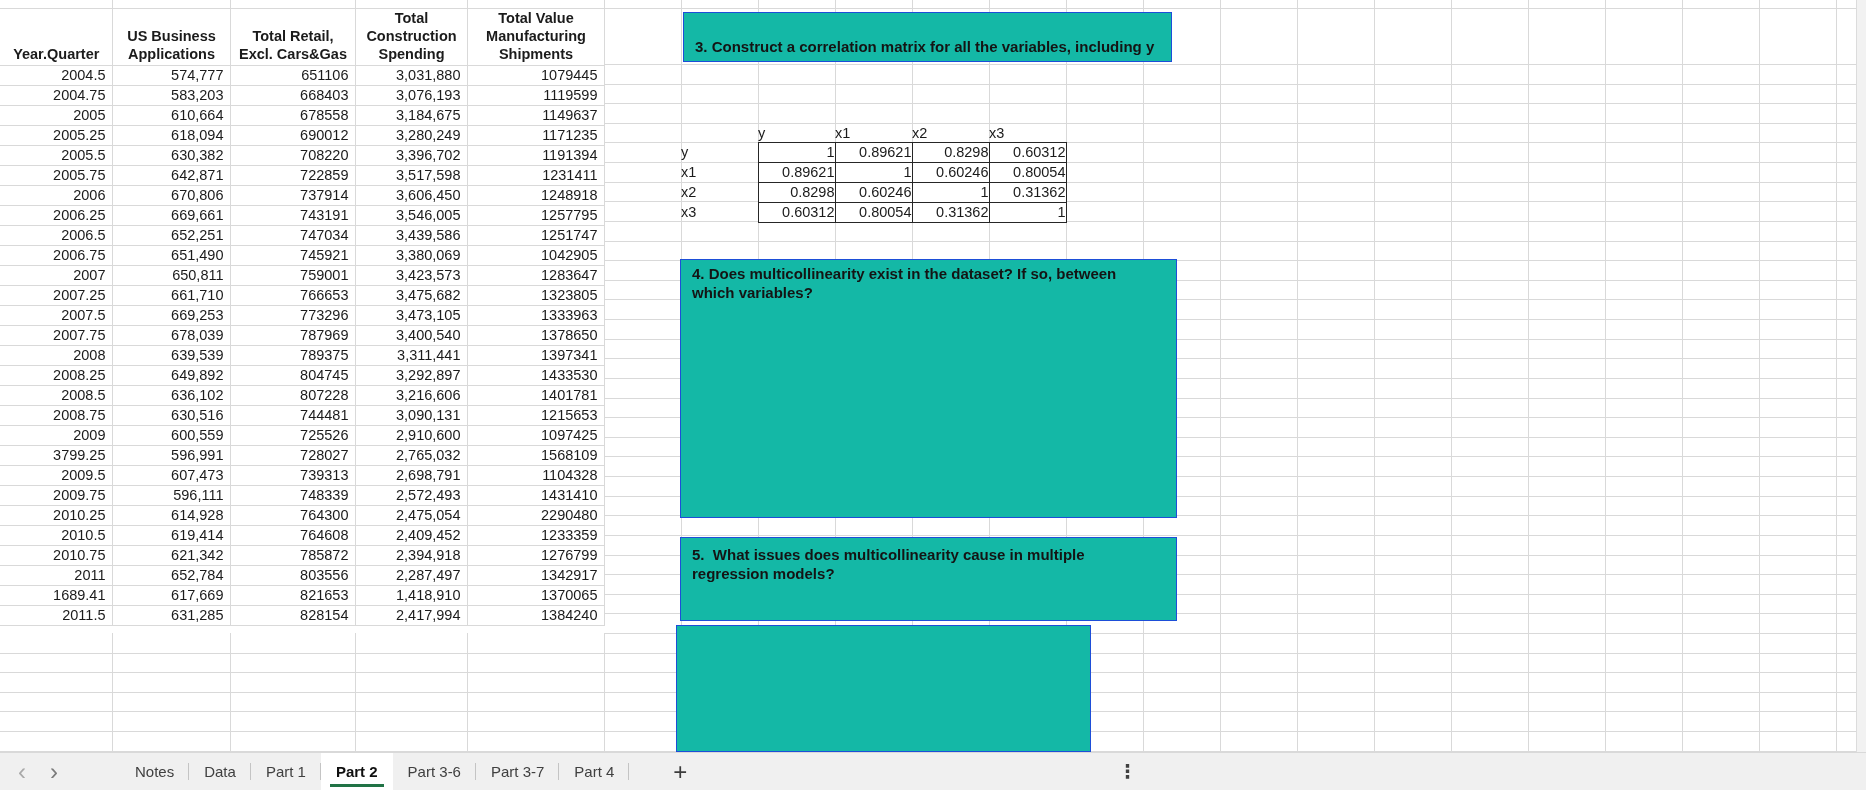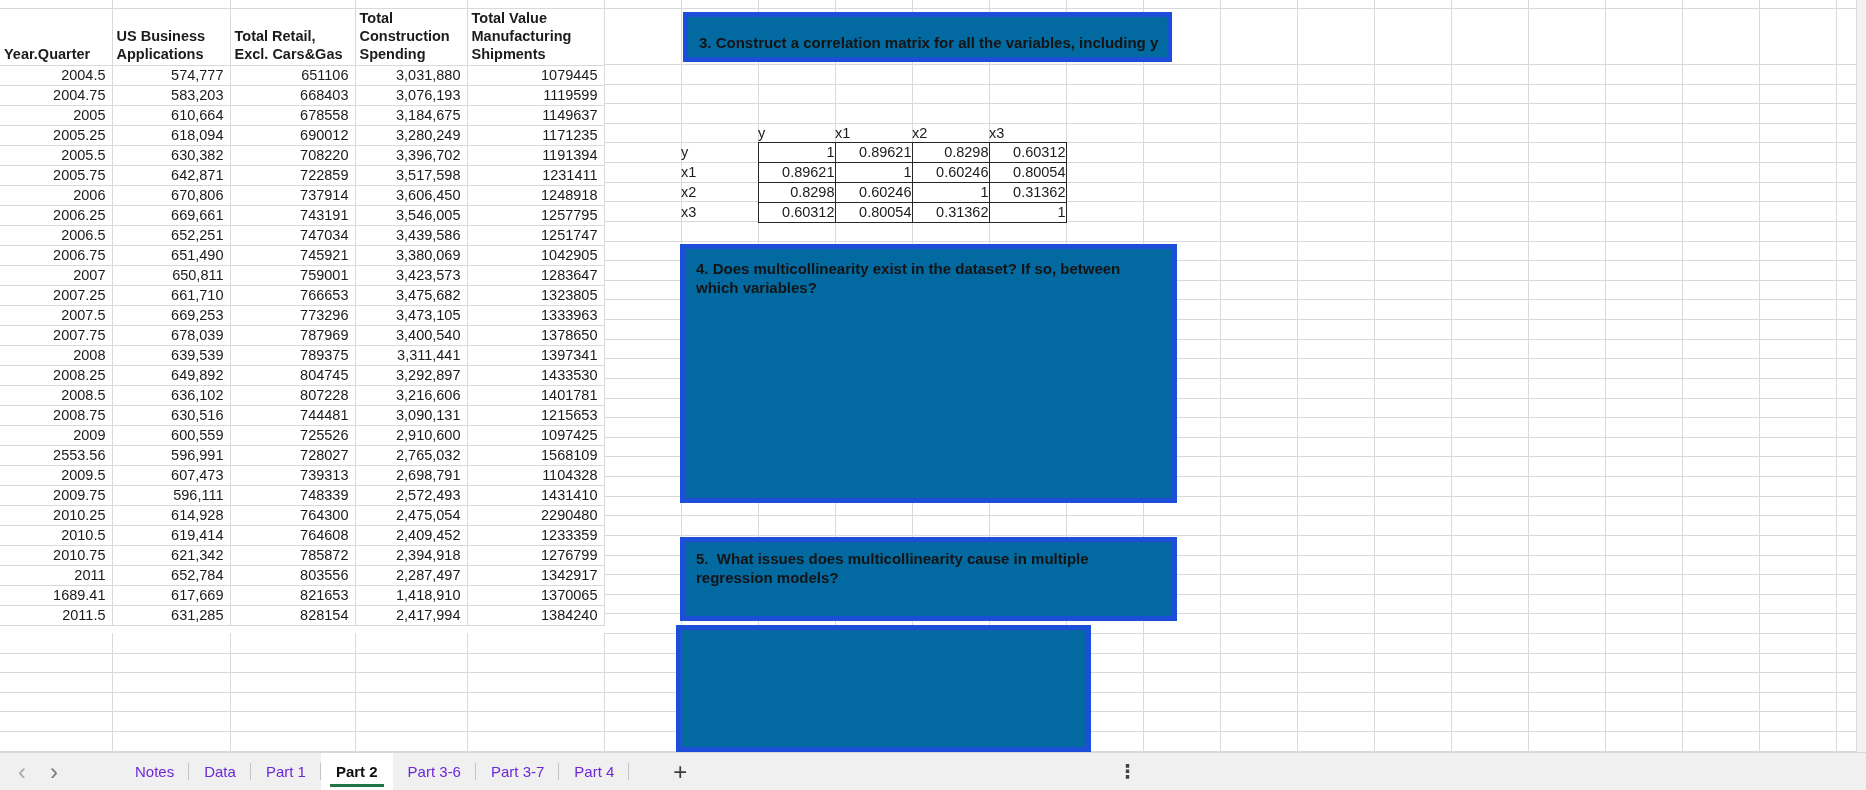--- a/index.html
+++ b/index.html
@@ -10,50 +10,50 @@
   }
   .screen{position:relative;width:1866px;height:790px;background:#fff;}
   .sheet{position:absolute;left:0;top:0;width:1856px;height:752px;background:#fff;overflow:hidden;}
   .gl{position:absolute;background:#D9D9D9;}
 
   
   table.data-grid{position:absolute;left:0;top:0;border-collapse:collapse;table-layout:fixed;z-index:2;}
   table.data-grid td{border-right:1px solid #D9D9D9;border-bottom:1px solid #D9D9D9;padding:0;background:#fff;overflow:hidden;white-space:nowrap;}
   tr.spacer-row{height:8px;}
   tr.header-row{height:56px;}
-  tr.header-row td{font-weight:bold;vertical-align:bottom;text-align:left;font-size:14.5px;line-height:18px;padding:0 3px 2px 4px;white-space:normal;}
+  tr.header-row td{font-weight:bold;vertical-align:bottom;text-align:center;font-size:14.5px;line-height:18px;padding:0 3px 2px 4px;white-space:normal;}
   tr.data-row{height:19.62px;}
   tr.data-row td{font-size:14.5px;text-align:right;padding-right:6px;line-height:19px;}
 
   
   table.corr{position:absolute;left:681px;top:122.8px;border-collapse:collapse;table-layout:fixed;z-index:3;}
   table.corr tr{height:19.62px;}
   table.corr td{padding:0;font-size:14.5px;overflow:hidden;white-space:nowrap;}
   td.cm-ch{text-align:left;padding-left:4px;vertical-align:bottom;line-height:18px;}
   td.cm-rh{text-align:left;padding-left:5px;line-height:19px;}
   td.cm-v{border:1px solid #262626;background:#fff;text-align:right;padding-right:5px;line-height:19px;}
 
   
-  .qbox{position:absolute;background:#0369a1;border:5px solid #1d4ed8;z-index:4;box-sizing:border-box;}
+  .qbox{position:absolute;background:#14b8a6;border:1px solid #1d4ed8;z-index:4;box-sizing:border-box;}
   .qbox .qtext{font-weight:bold;font-size:15px;line-height:19px;color:#141414;white-space:pre-wrap;display:block;}
   .qbox.q3{left:683px;top:12px;width:489px;height:50px;display:flex;align-items:flex-end;padding:0 8px 5px 11px;}
-  .qbox.q4{left:680px;top:244px;width:497px;height:259px;padding:10px 21px 0 11px;}
+  .qbox.q4{left:680px;top:259px;width:497px;height:259px;padding:4px 21px 0 11px;}
   .qbox.q5{left:680px;top:537px;width:497px;height:84px;padding:7px 21px 0 11px;}
   .qbox.q6{left:676px;top:625px;width:415px;height:127px;}
 
   
   .vscroll{position:absolute;left:1856px;top:0;width:10px;height:752px;background:#F2F2F2;border-left:1px solid #DCDCDC;box-sizing:border-box;}
 
   
   .tabbar{position:absolute;left:0;top:752px;width:1866px;height:38px;background:#F0F0F0;border-top:1px solid #D9D9D9;box-sizing:border-box;display:flex;align-items:center;padding-left:6px;z-index:6;}
   .nav{width:32px;text-align:center;font-size:24px;line-height:36px;cursor:default;user-select:none;}
   .ch-l{color:#A9A9A9;}
   .ch-r{color:#7b7b7b;}
   .tabs{display:flex;height:100%;margin-left:50px;}
-  .tab{position:relative;display:flex;align-items:center;height:100%;padding:0 15px;font-size:15px;color:#6d28d9;cursor:default;user-select:none;}
+  .tab{position:relative;display:flex;align-items:center;height:100%;padding:0 15px;font-size:15px;color:#404040;cursor:default;user-select:none;}
   .tab:not(.active)::after{content:'';position:absolute;right:0;top:10px;bottom:10px;width:1px;background:#C4C4C4;}
   .tab.active{background:#fff;font-weight:bold;color:#0f0f0f;}
   .tab.active::before{content:'';position:absolute;left:9px;right:9px;bottom:3px;height:3px;background:#217346;}
   .addbtn{margin-left:44px;font-size:24px;color:#3c3c3c;line-height:36px;user-select:none;}
   .morebtn{position:absolute;left:1118px;top:0;height:38px;line-height:38px;font-size:19px;color:#404040;font-weight:bold;user-select:none;}
 </style>
 </head>
 <body>
 
 <div class="screen">
@@ -270,21 +270,21 @@
             <td>1215653</td>
           </tr>
           <tr class="data-row">
             <td>2009</td>
             <td>600,559</td>
             <td>725526</td>
             <td>2,910,600</td>
             <td>1097425</td>
           </tr>
           <tr class="data-row">
-            <td>2553.56</td>
+            <td>3799.25</td>
             <td>596,991</td>
             <td>728027</td>
             <td>2,765,032</td>
             <td>1568109</td>
           </tr>
           <tr class="data-row">
             <td>2009.5</td>
             <td>607,473</td>
             <td>739313</td>
             <td>2,698,791</td>

